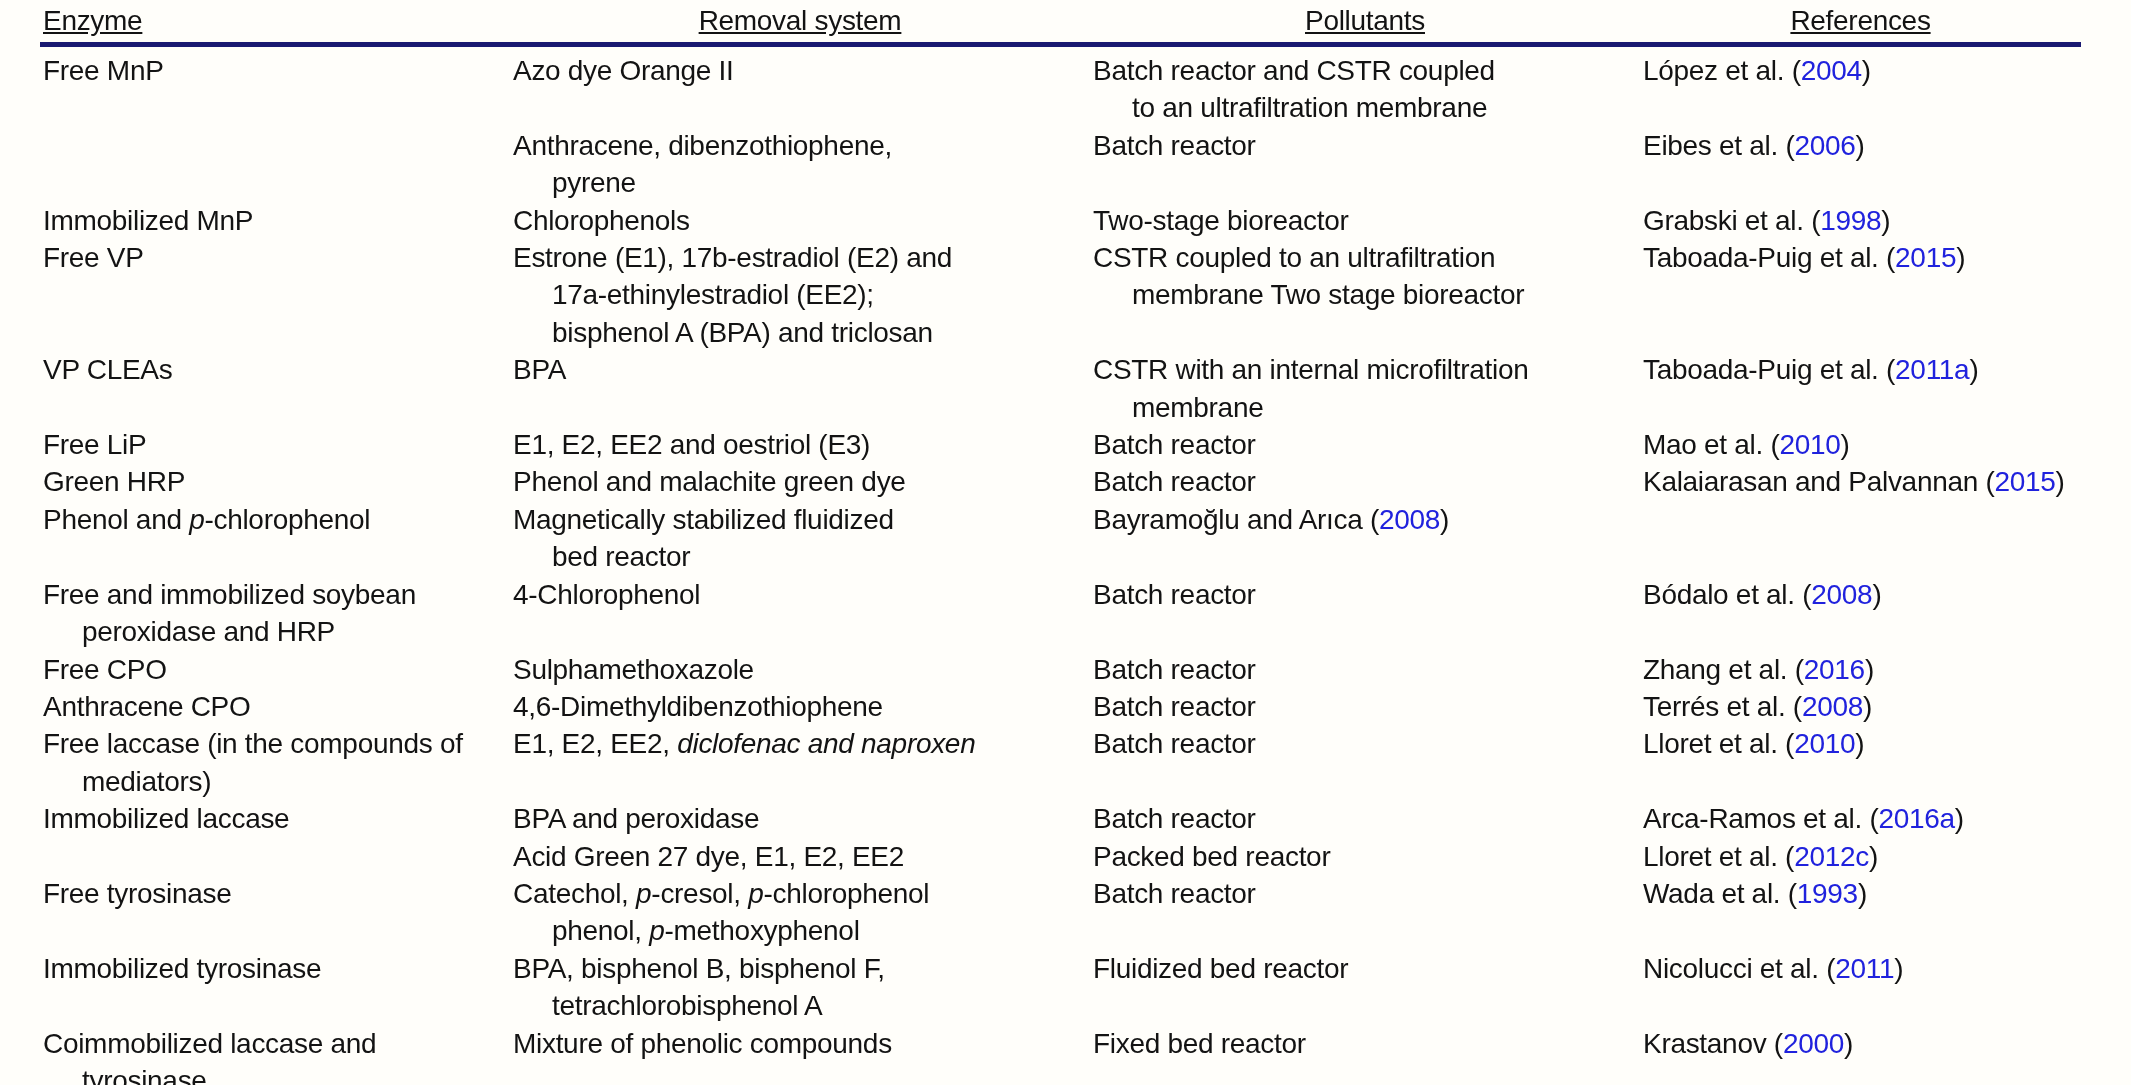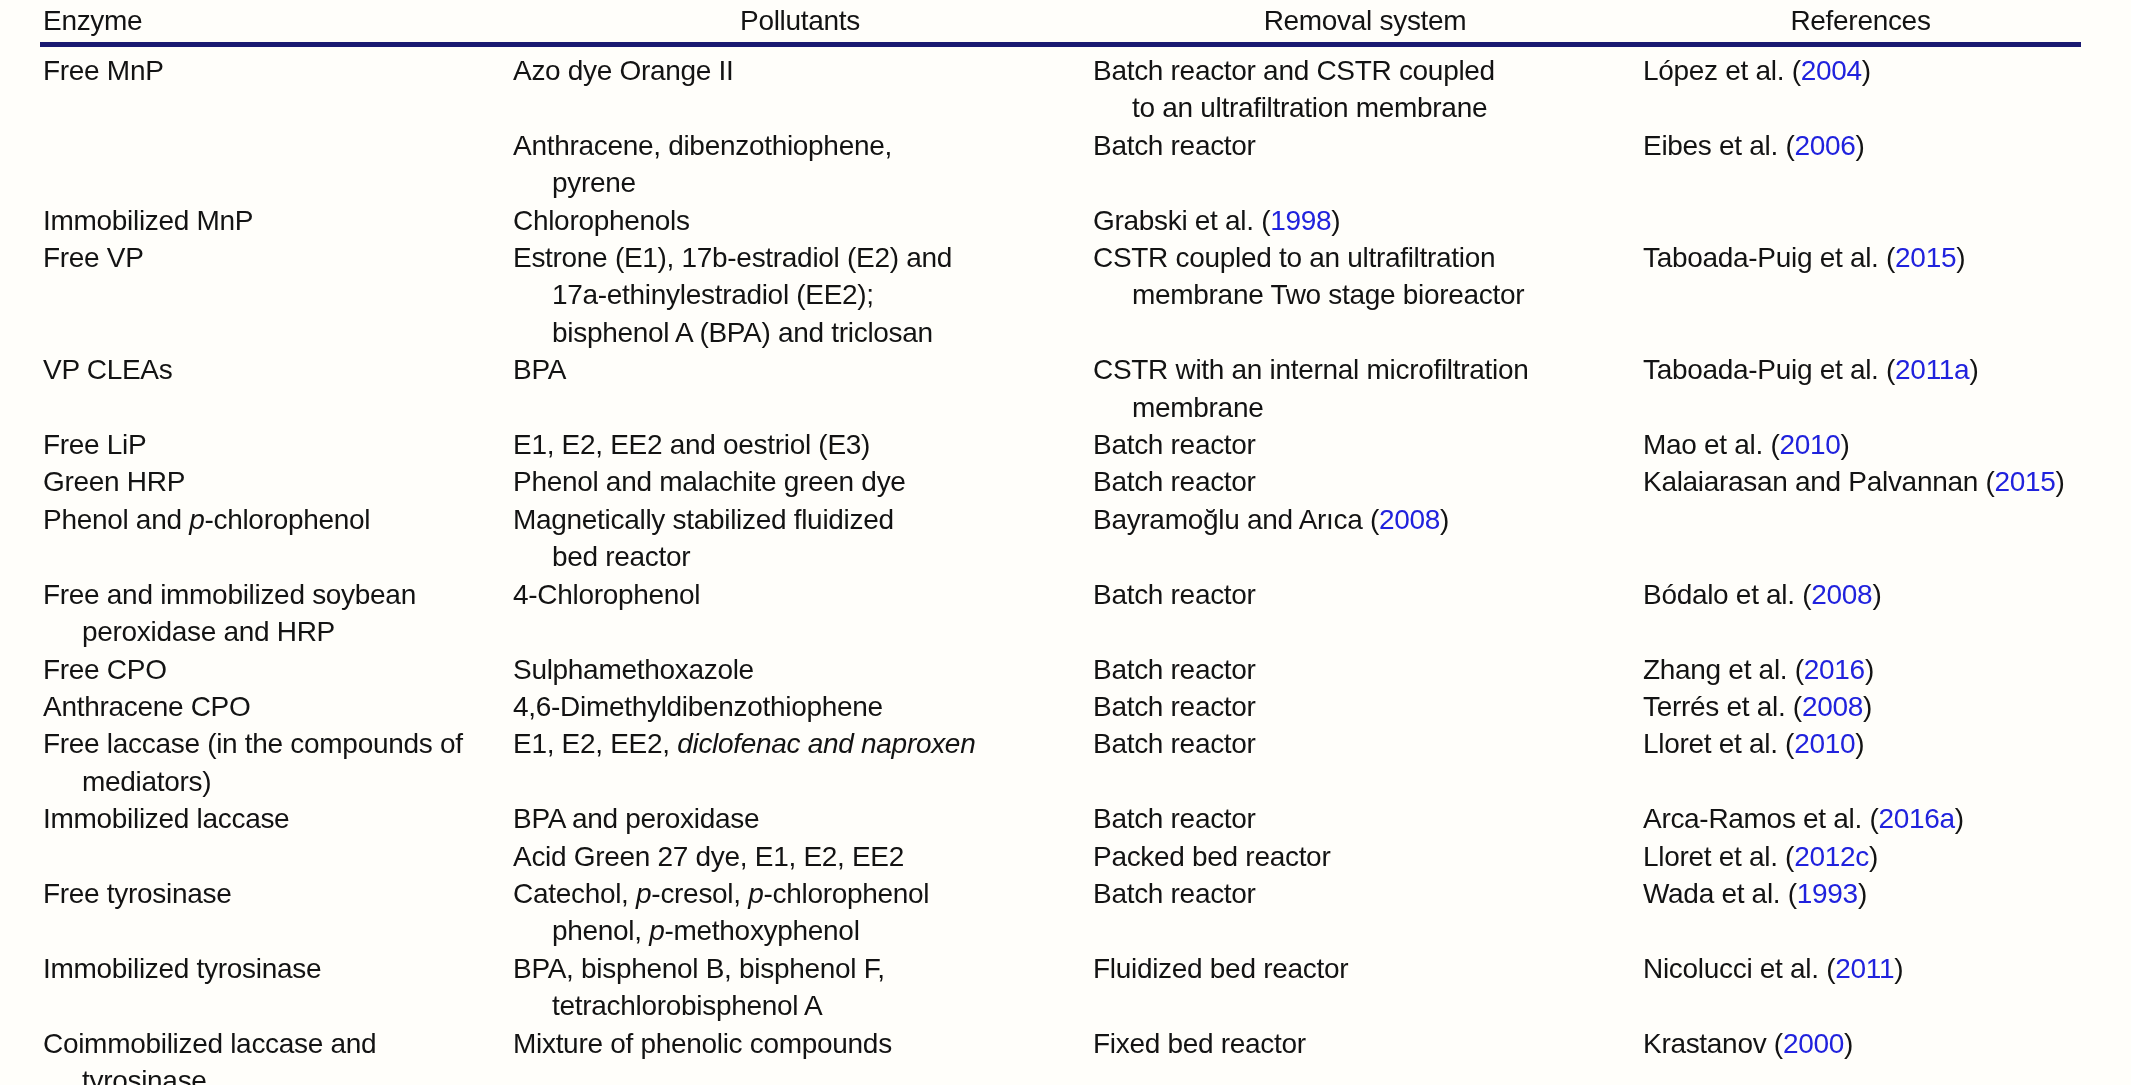--- a/index.html
+++ b/index.html
@@ -25,20 +25,21 @@
   }
   .hdr-row{
     padding:4px 0 5px 0;
     border-bottom:5px solid var(--rule);
   }
   .hdr-cell{
     font-size:28px;
     line-height:33px;
     letter-spacing:-0.3px;
     padding-left:3px;
+    text-decoration:underline;
   }
   .hdr-cell.center{ text-align:center; padding-left:0; }
   .tbody{ padding-top:5px; }
   .cell{
     font-size:28px;
     line-height:37.4px;
     letter-spacing:-0.3px;
     white-space:pre-line;      
     padding-left:42px;         
     text-indent:-39px;
@@ -47,22 +48,22 @@
   .cell i{ font-style:italic; }
   .year{ color:var(--link); cursor:pointer; }
 </style>
 </head>
 <body>
 
 <div class="table">
 
   <div class="hdr-row">
     <div class="hdr-cell">Enzyme</div>
+    <div class="hdr-cell center">Removal system</div>
     <div class="hdr-cell center">Pollutants</div>
-    <div class="hdr-cell center">Removal system</div>
     <div class="hdr-cell center">References</div>
   </div>
 
   <div class="tbody">
   <div class="row">
     <div class="cell">Free MnP</div>
     <div class="cell">Azo dye Orange II</div>
     <div class="cell">Batch reactor and CSTR coupled
 to an ultrafiltration membrane</div>
     <div class="cell">López et al. (<span class="year">2004</span>)</div>
@@ -72,20 +73,21 @@
     <div class="cell"></div>
     <div class="cell">Anthracene, dibenzothiophene,
 pyrene</div>
     <div class="cell">Batch reactor</div>
     <div class="cell">Eibes et al. (<span class="year">2006</span>)</div>
   </div>
 
   <div class="row">
     <div class="cell">Immobilized MnP</div>
     <div class="cell">Chlorophenols</div>
+    <div class="cell">Two-stage bioreactor</div>
     <div class="cell">Grabski et al. (<span class="year">1998</span>)</div>
   </div>
 
   <div class="row">
     <div class="cell">Free VP</div>
     <div class="cell">Estrone (E1), 17b-estradiol (E2) and
 17a-ethinylestradiol (EE2);
 bisphenol A (BPA) and triclosan</div>
     <div class="cell">CSTR coupled to an ultrafiltration
 membrane Two stage bioreactor</div>

